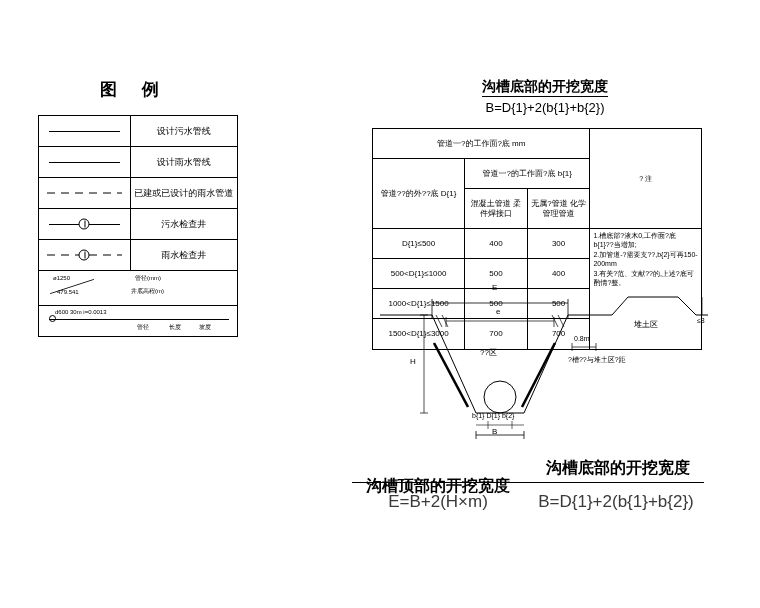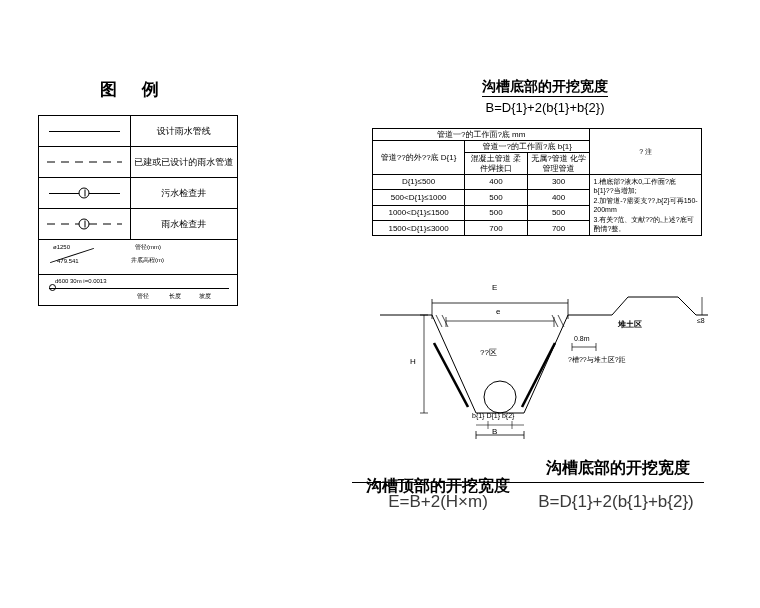--- a/index.html
+++ b/index.html
@@ -63,21 +63,21 @@
 
   
   #data-table{
     left:372px;top:128px;width:330px;
     border-collapse:collapse;
     font-size:8px;
   }
   #data-table td{
     border:1px solid #000;
     text-align:center;
-    padding:1px 2px;
+    padding:10px 2px;
     vertical-align:middle;
     line-height:1.15;
   }
   #data-table td.note{font-size:7px;text-align:left;vertical-align:top;padding:2px 3px;line-height:1.35;}
 
   
   #trench{left:372px;top:285px;width:340px;height:180px;}
   .tlabel{position:absolute;font-size:8px;white-space:nowrap;}
   .tlabel.sm{font-size:7px;}
 
@@ -88,20 +88,26 @@
   #formula-row{left:348px;top:492px;width:360px;text-align:center;font-size:17px;color:#3a3a3a;}
   #formula-row span{display:inline-block;}
 </style>
 </head>
 <body>
 
 <div class="abs" id="legend-title">图  例</div>
 
 <table class="abs" id="legend-table">
   <tbody>
+      <tr>
+    <td class="sym">
+      <div class="ln"></div>
+    </td>
+    <td class="lbl">设计污水管线</td>
+  </tr>
   <tr>
     <td class="sym">
       <div class="ln thin"></div>
     </td>
     <td class="lbl">设计雨水管线</td>
   </tr>
   <tr>
     <td class="sym">
       <div class="dashwrap"></div>
     </td>
@@ -242,21 +248,21 @@
     <line x1="200" y1="58" x2="200" y2="66" stroke="#000" stroke-width="0.7"></line>
     <line x1="224" y1="58" x2="224" y2="66" stroke="#000" stroke-width="0.7"></line>
 
     <line x1="330" y1="12" x2="330" y2="30" stroke="#000" stroke-width="0.7"></line>
   </svg>
 
   <div class="tlabel" style="left:120px;top:-2px;">E</div>
   <div class="tlabel" style="left:124px;top:22px;">e</div>
   <div class="tlabel" style="left:120px;top:142px;">B</div>
   <div class="tlabel" style="left:38px;top:72px;">H</div>
-  <div class="tlabel" style="left:246px;top:34px;font-weight:bold;">堆土区</div>
+  <div class="tlabel" style="left:262px;top:34px;">堆土区</div>
   <div class="tlabel sm" style="left:325px;top:32px;">≤8</div>
   <div class="tlabel" style="left:108px;top:62px;">??区</div>
   <div class="tlabel sm" style="left:202px;top:50px;">0.8m</div>
   <div class="tlabel sm" style="left:196px;top:70px;">?槽??与堆土区?距</div>
   <div class="tlabel sm" style="left:100px;top:127px;">b{1} D{1} b{2}</div>
 </div>
 
 <div class="abs" id="top-width-title">沟槽顶部的开挖宽度</div>
 <div class="abs" id="bot-width-title2">沟槽底部的开挖宽度</div>
 <div class="abs" id="formula-underline"></div>

